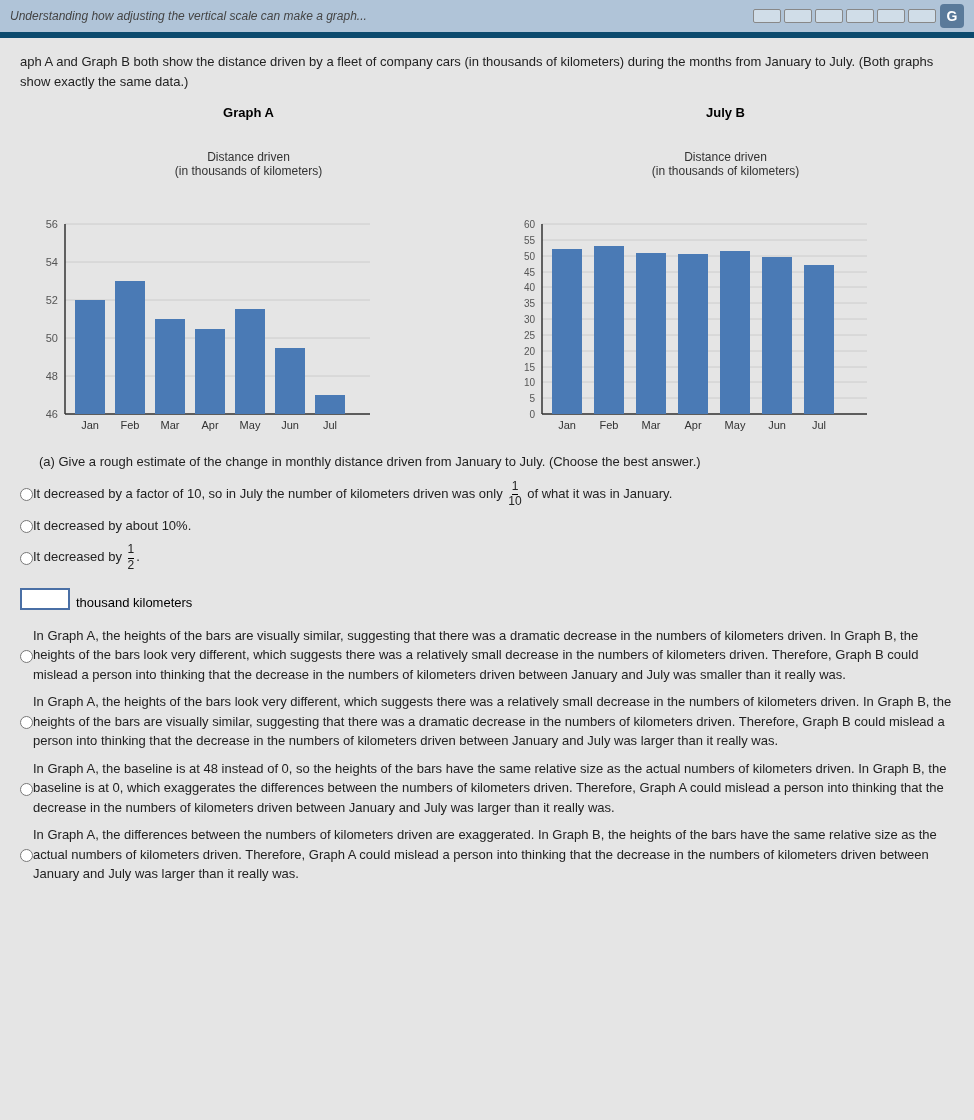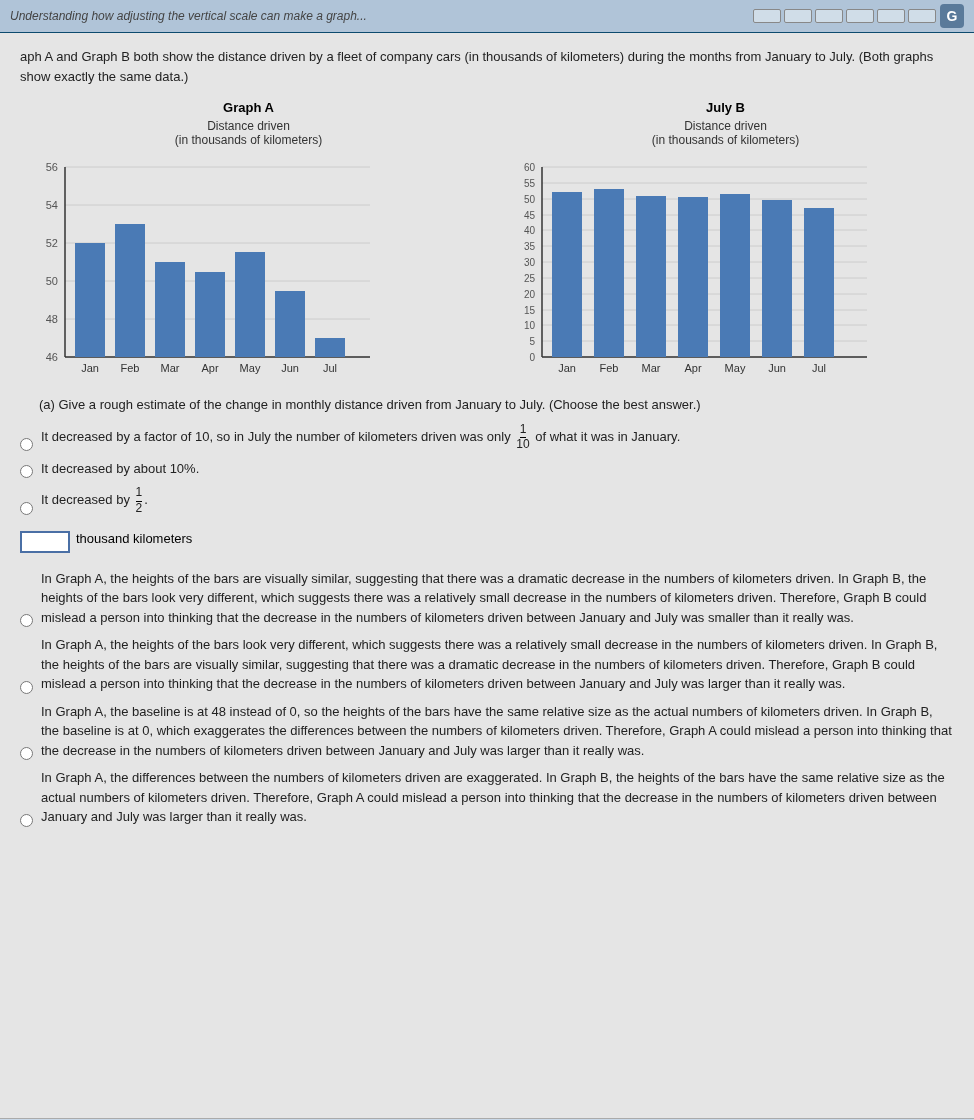--- a/index.html
+++ b/index.html
@@ -12,21 +12,21 @@
       overflow-x: hidden;
     }
     .top-bar {
       background: #b0c4d8;
       padding: 4px 10px;
       font-size: 12px;
       color: #333;
       display: flex;
       align-items: center;
       justify-content: space-between;
-      border-bottom: 1px solid #0c4a6e;
+      border-bottom: 6px solid #0c4a6e;
     }
     .top-bar-left { font-style: italic; color: #444; }
     .top-bar-right { display: flex; align-items: center; gap: 4px; }
     .segment-bar {
       display: flex; gap: 3px;
     }
     .seg {
       width: 28px; height: 14px;
       border: 1px solid #888;
       border-radius: 2px;
@@ -58,20 +58,21 @@
     .graphs-container {
       display: flex;
       gap: 20px;
       margin-bottom: 18px;
     }
     .graph-section {
       flex: 1;
       display: flex;
       flex-direction: column;
       align-items: center;
+      gap: 26px;
     }
     .graph-title {
       font-size: 13px;
       font-weight: bold;
       text-align: center;
       margin-bottom: 4px;
     }
     .graph-subtitle {
       font-size: 12px;
       text-align: center;
@@ -85,43 +86,43 @@
     .question-block { margin-bottom: 16px; }
     .question-text {
       font-size: 13px;
       color: #222;
       margin-bottom: 8px;
       line-height: 1.5;
       margin-left: 19px;
     }
     .radio-option {
       display: flex;
-      align-items: flex-end;
-      gap: 8px;
+      align-items: center;
+      gap: 0;
       margin-bottom: 8px;
       font-size: 13px;
       color: #222;
       line-height: 1.5;
     }
     .radio-option input[type="radio"] {
       margin-top: 2px;
       flex-shrink: 0;
     }
     .input-box {
       width: 50px;
       height: 22px;
       border: 2px solid #4a6fa5;
       padding: 2px 4px;
       font-size: 13px;
       margin-right: 6px;
       vertical-align: middle;
     }
     .thousand-row {
       display: flex;
-      align-items: flex-start;
+      align-items: flex-end;
       margin-top: 2px;
     }
     .bottom-bar {
       background: #c8d8e8;
       padding: 8px 16px;
       display: flex;
       align-items: center;
       gap: 10px;
       border-top: 1px solid #aaa;
       height: 45px;

